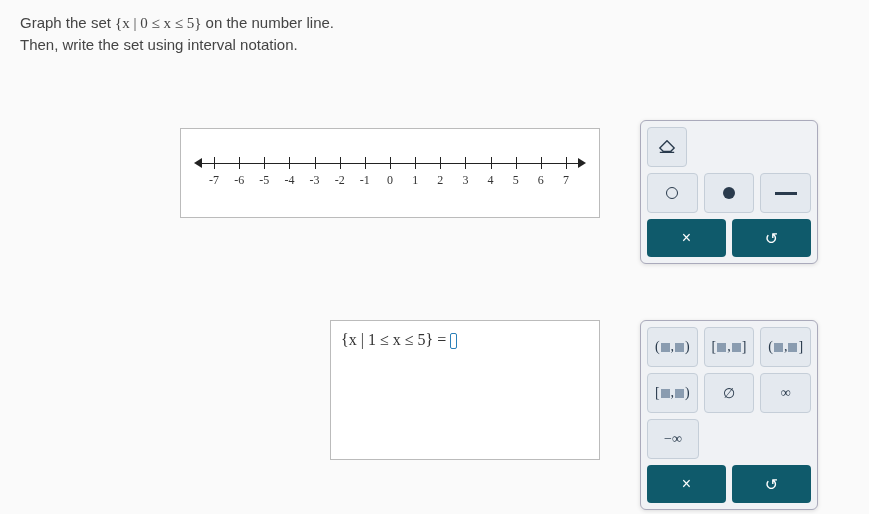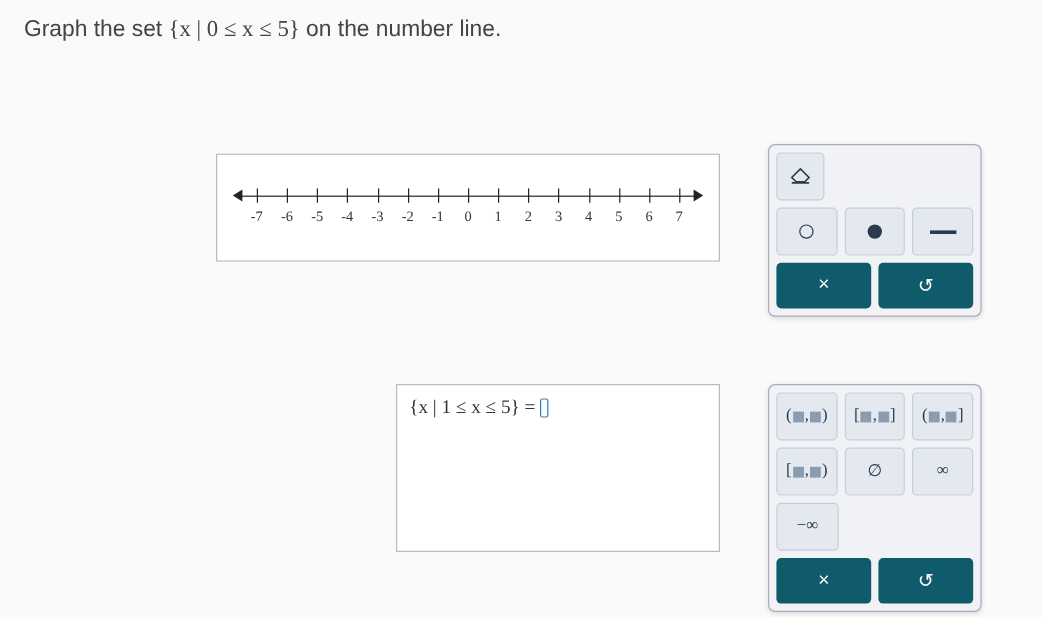--- a/index.html
+++ b/index.html
@@ -5,21 +5,21 @@
     * { box-sizing: border-box; margin: 0; padding: 0; }
     body {
       font-family: Arial, sans-serif;
       background: #fafafa;
       width: 869px;
       height: 514px;
       padding: 12px 20px;
       color: #333;
       position: relative;
     }
-    .instructions { font-size: 19px; color: #444; line-height: 1.4; }
+    .instructions { font-size: 15px; color: #444; line-height: 1.4; }
     .set-notation { font-family: 'Times New Roman', serif; }
     .numberline-box {
       border: 1px solid #bbb;
       width: 420px;
       height: 90px;
       position: absolute;
       left: 180px;
       top: 128px;
       background: #fff;
       display: flex;
@@ -127,20 +127,21 @@
     .open-circ { width:12px; height:12px; border:1.5px solid #2a3b4d; border-radius:50%; }
     .closed-circ { width:12px; height:12px; background:#2a3b4d; border-radius:50%; }
     .segment { width:22px; height:3px; background:#2a3b4d; }
     .placeholder-sq { display:inline-block; width:9px; height:9px; background:#8a9cb0; margin:0 1px; vertical-align:baseline; }
   </style>
 </head>
 <body>
 
 <div class="instructions">
   <span>Graph the set </span><span class="set-notation">{x | 0 ≤ x ≤ 5}</span><span> on the number line.</span><br>
+  <span>Then, write the set using interval notation.</span>
 </div>
 
 <div class="numberline-box">
   <div class="numberline">
     <div class="nl-axis"></div>
     <div class="nl-arrow-left"></div>
     <div class="nl-arrow-right"></div>
   <div class="nl-tick" style="left: 14px;"></div>
       <div class="nl-label" style="left: 14px;">-7</div>
       <div class="nl-tick" style="left: 39.1429px;"></div>

